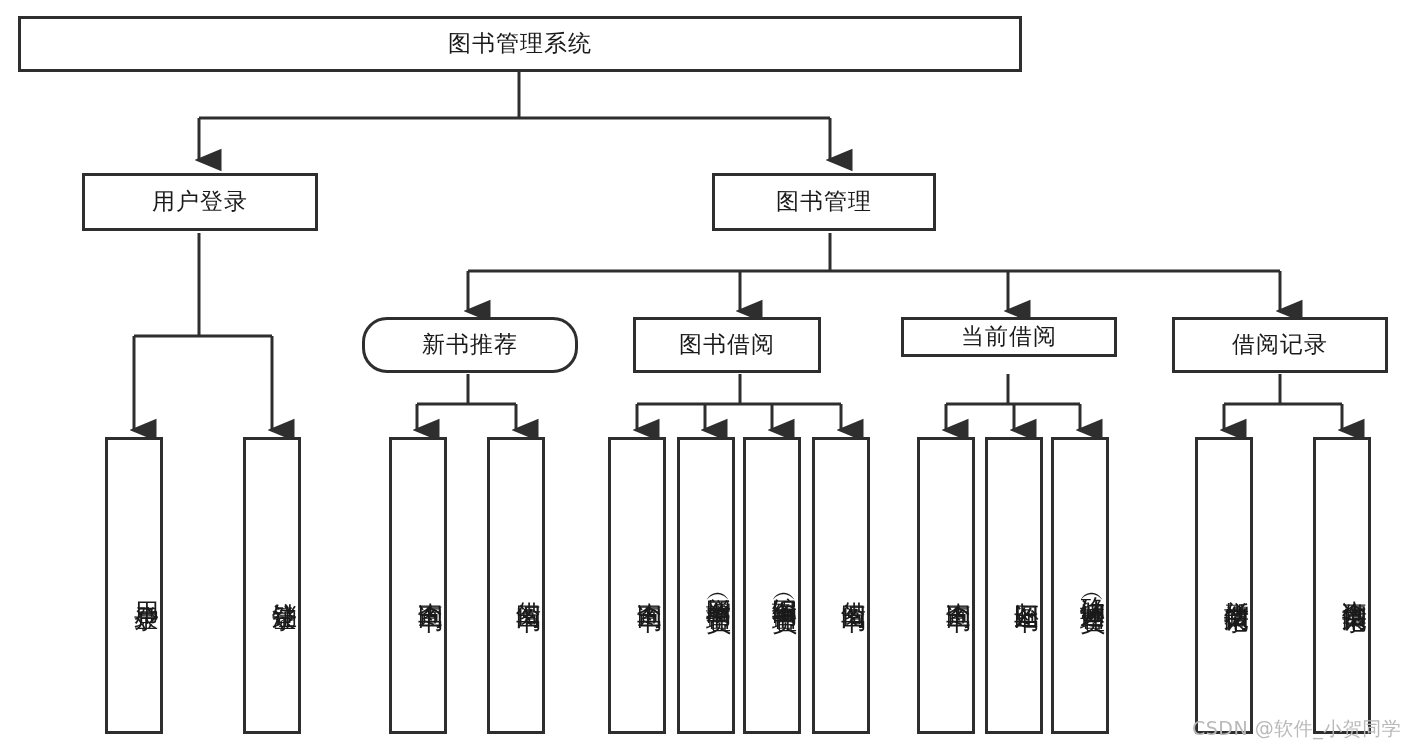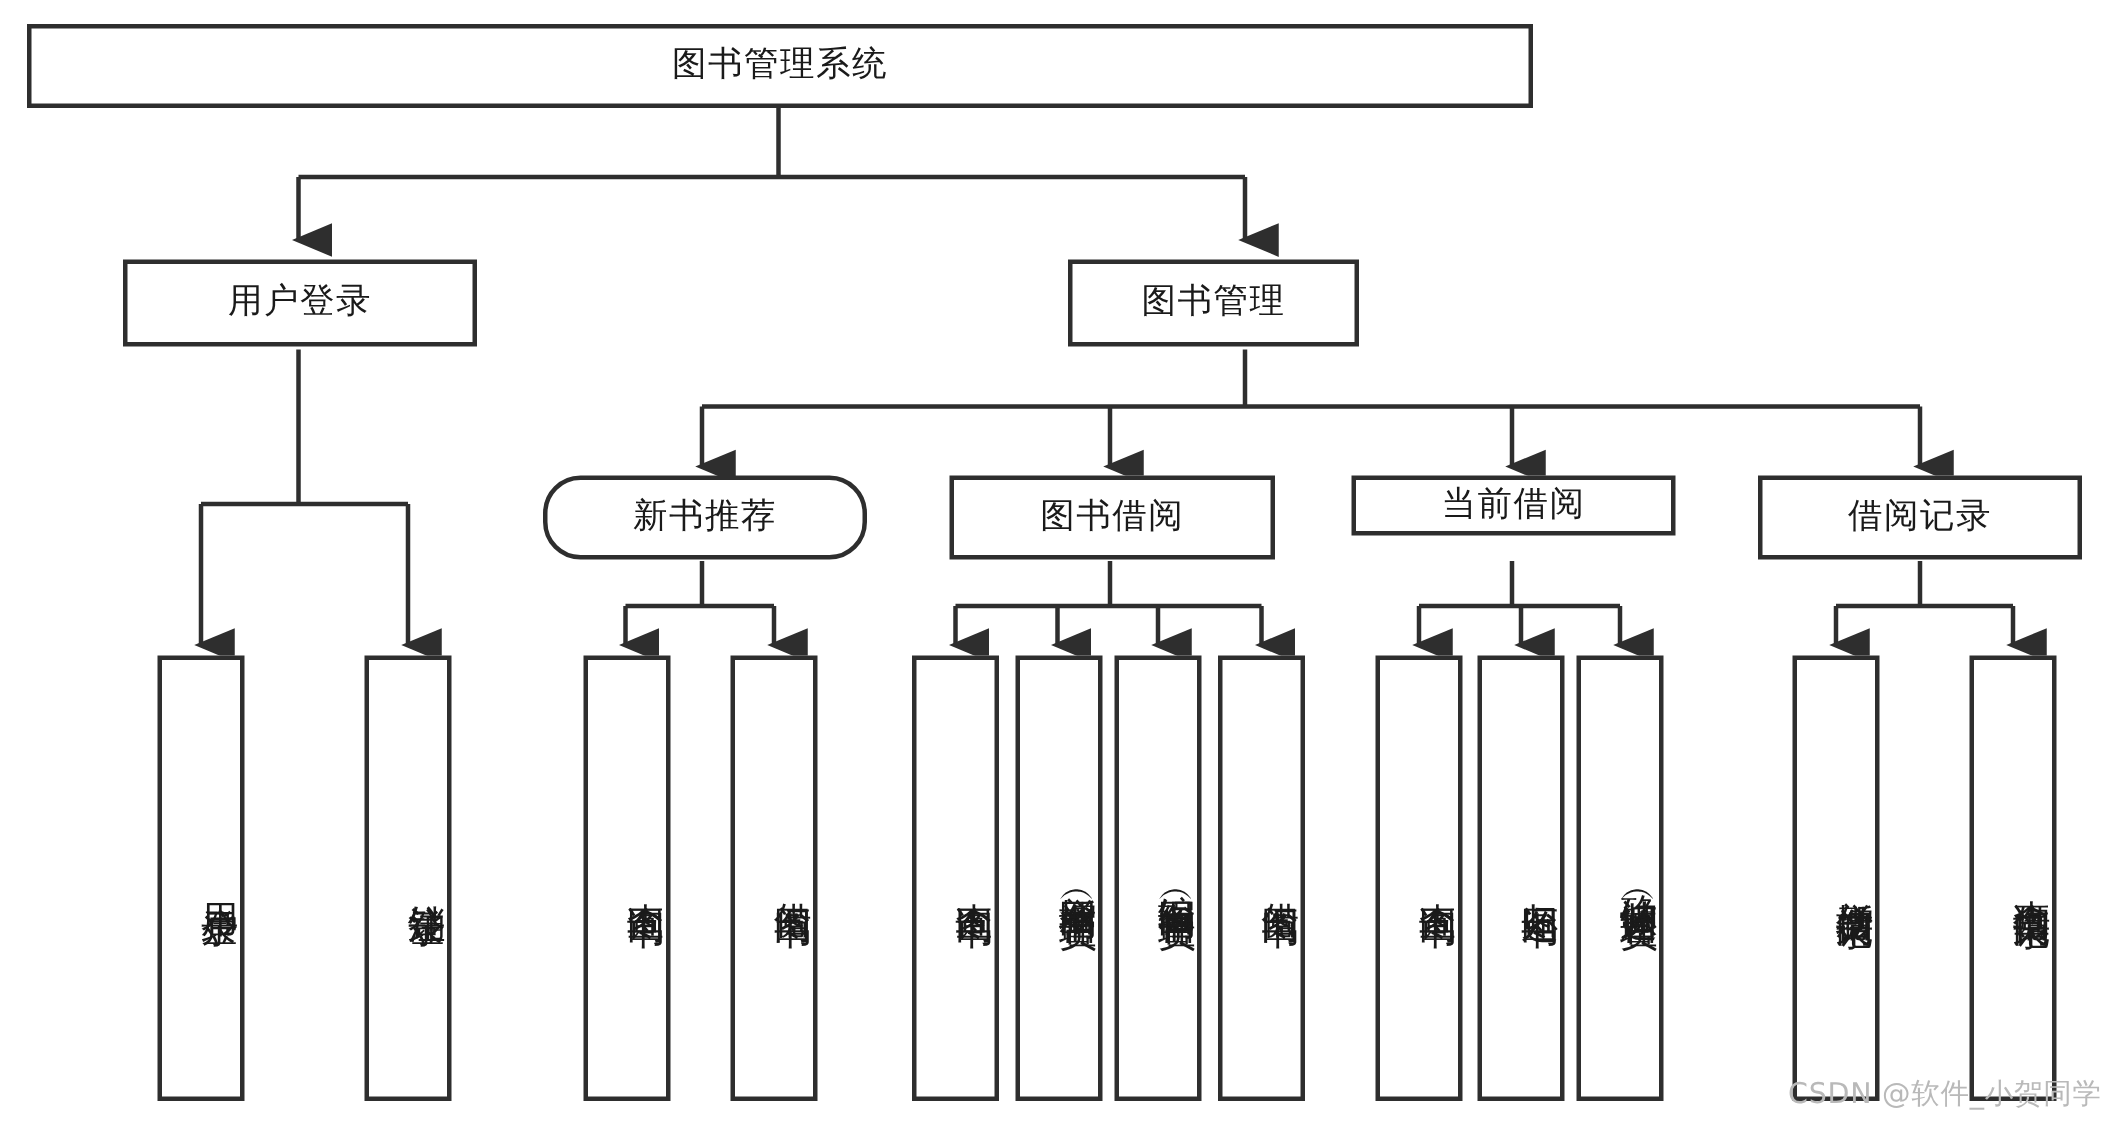--- a/index.html
+++ b/index.html
@@ -121,28 +121,28 @@
     </g>
   </svg>
 
   <div class="node horiz" style="left:18px; top:16px; width:1004px; height:56px;">
     <span>图书管理系统</span>
   </div>
 
   <div class="node horiz" style="left:82px; top:173px; width:236px; height:58px;">
     <span>用户登录</span>
   </div>
-  <div class="node horiz" style="left:712px; top:173px; width:194px; height:58px;">
+  <div class="node horiz" style="left:712px; top:173px; width:224px; height:58px;">
     <span>图书管理</span>
   </div>
 
   <div class="node horiz" style="left:362px; top:317px; width:216px; height:56px;border-radius:25px;">
     <span>新书推荐</span>
   </div>
-  <div class="node horiz" style="left:633px; top:317px; width:217px; height:56px;">
+  <div class="node horiz" style="left:633px; top:317px; width:188px; height:56px;">
     <span>图书借阅</span>
   </div>
   <div class="node horiz" style="left:901px; top:317px; width:216px; height:40px;">
     <span>当前借阅</span>
   </div>
   <div class="node horiz" style="left:1172px; top:317px; width:216px; height:56px;justify-content:center;">
     <span>借阅记录</span>
   </div>
 
   <div class="node vert" style="left:105px; top:437px; width:58px; height:297px;">

